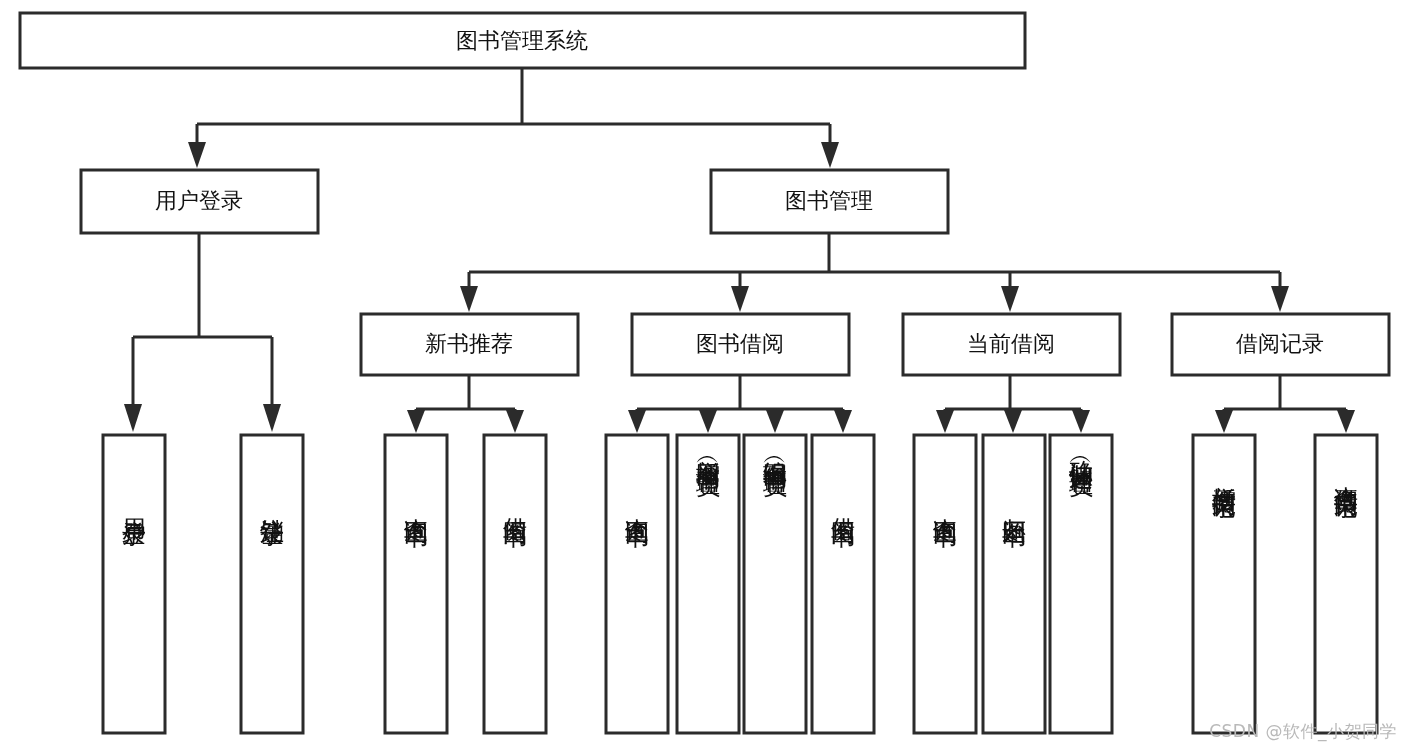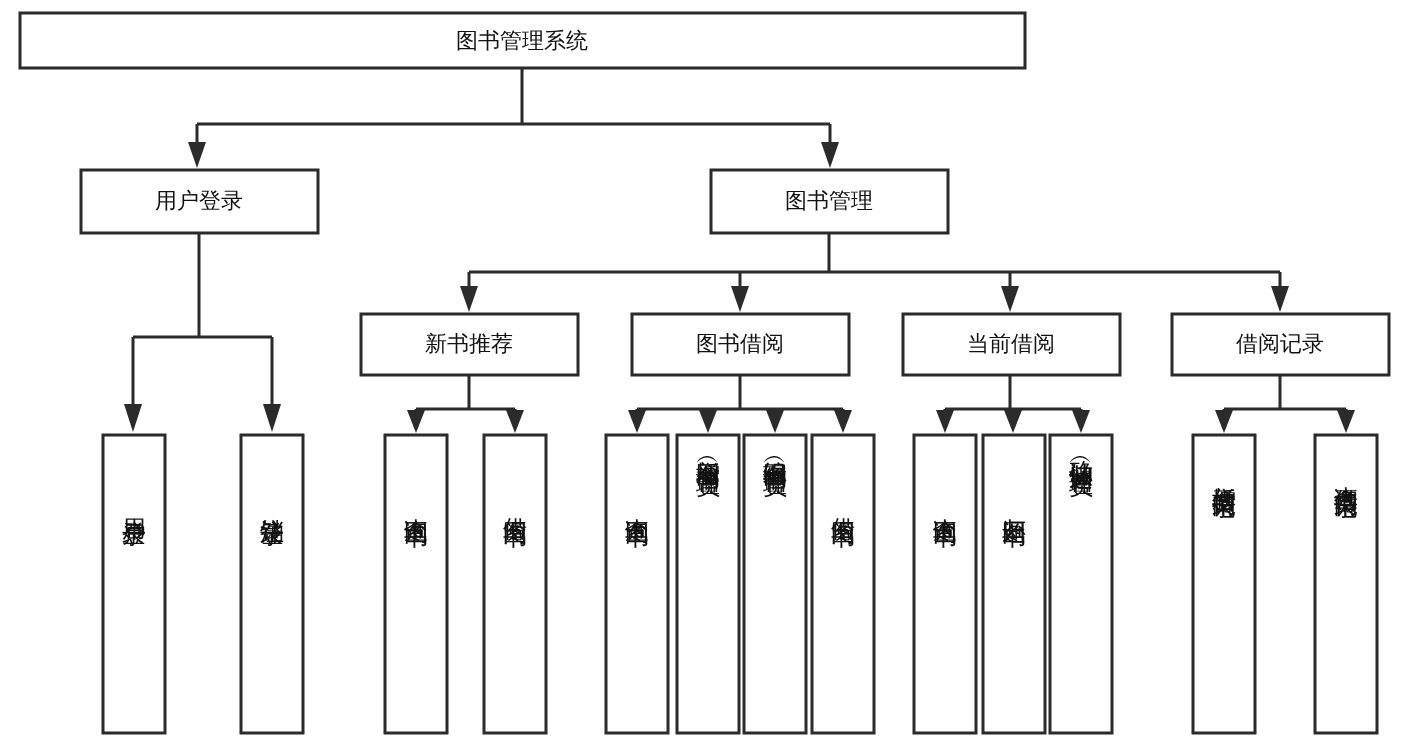--- a/index.html
+++ b/index.html
@@ -254,14 +254,15 @@
   </div>
 
   <div class="vert-label-wrap" style="left:1193px; top:435px; width:62px; height:298px;">
     <span class="vert-label" style="margin-top:32px;">新增借阅记录</span>
   </div>
 
   <div class="vert-label-wrap" style="left:1315px; top:435px; width:62px; height:298px;">
     <span class="vert-label" style="margin-top:32px;">查询借阅记录</span>
   </div>
 
+  <div class="watermark">CSDN @软件_小贺同学</div>
 
 </div>
 
 </body></html>

